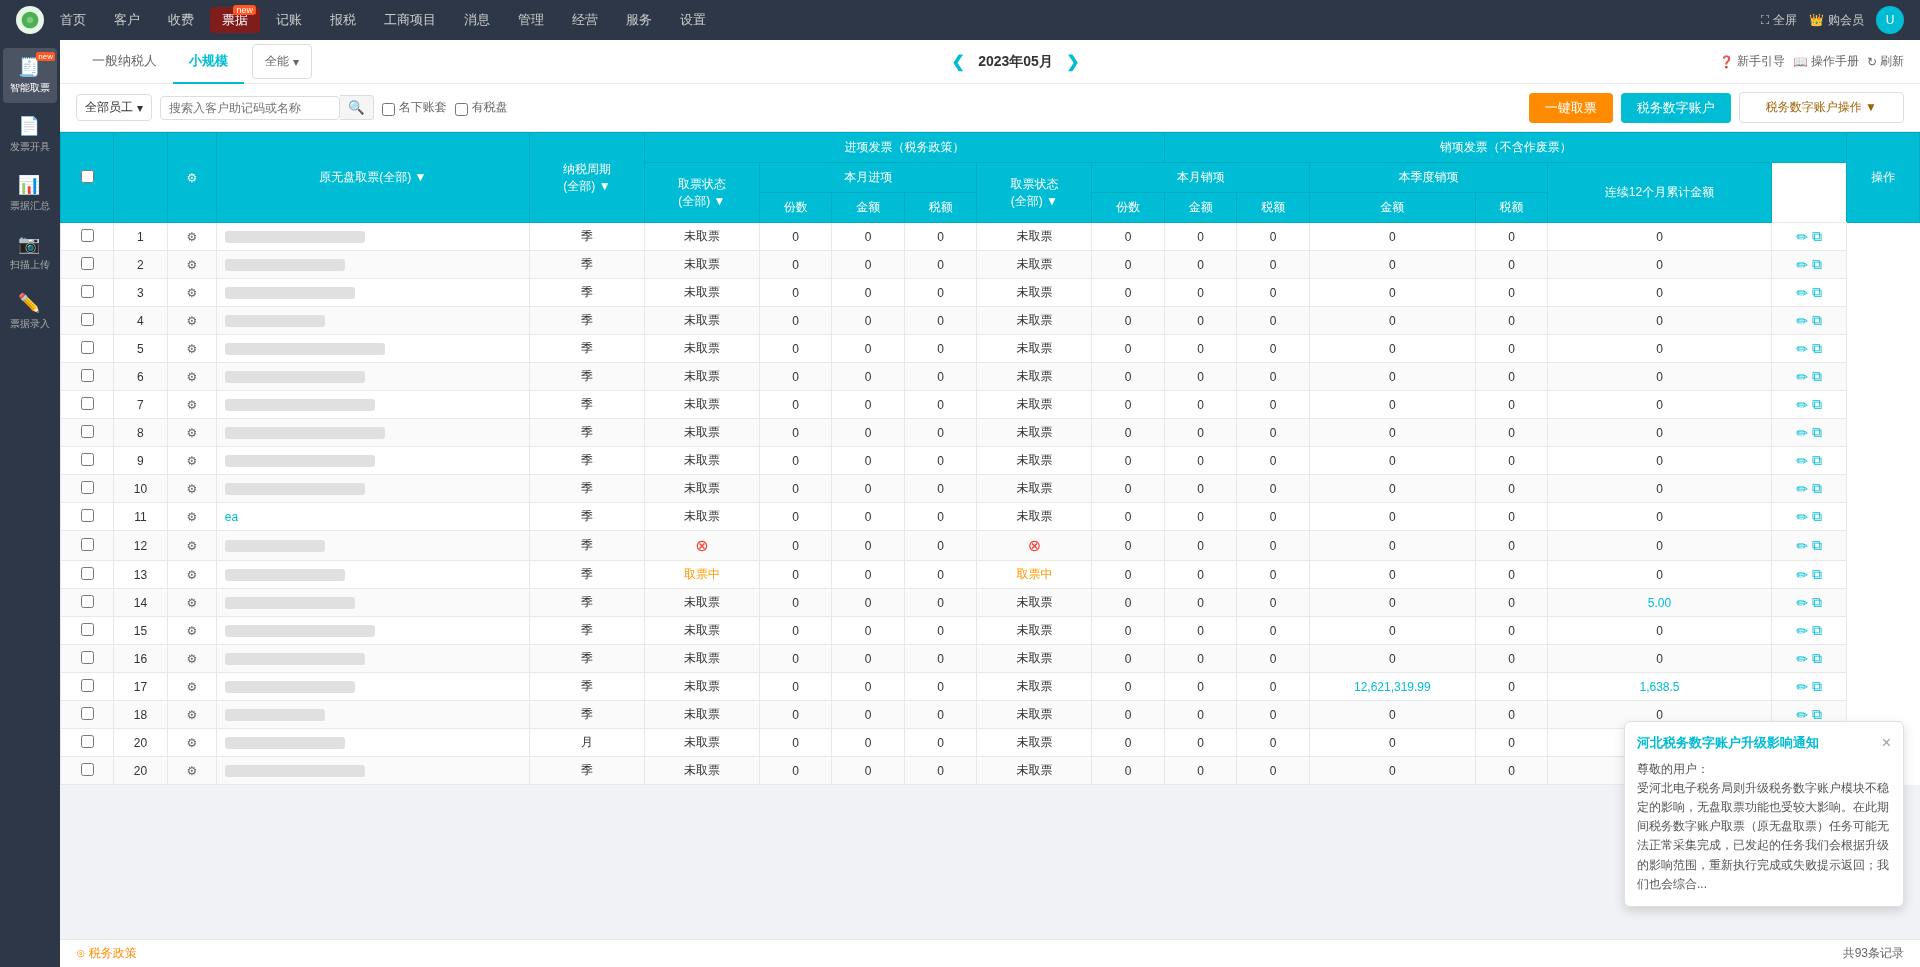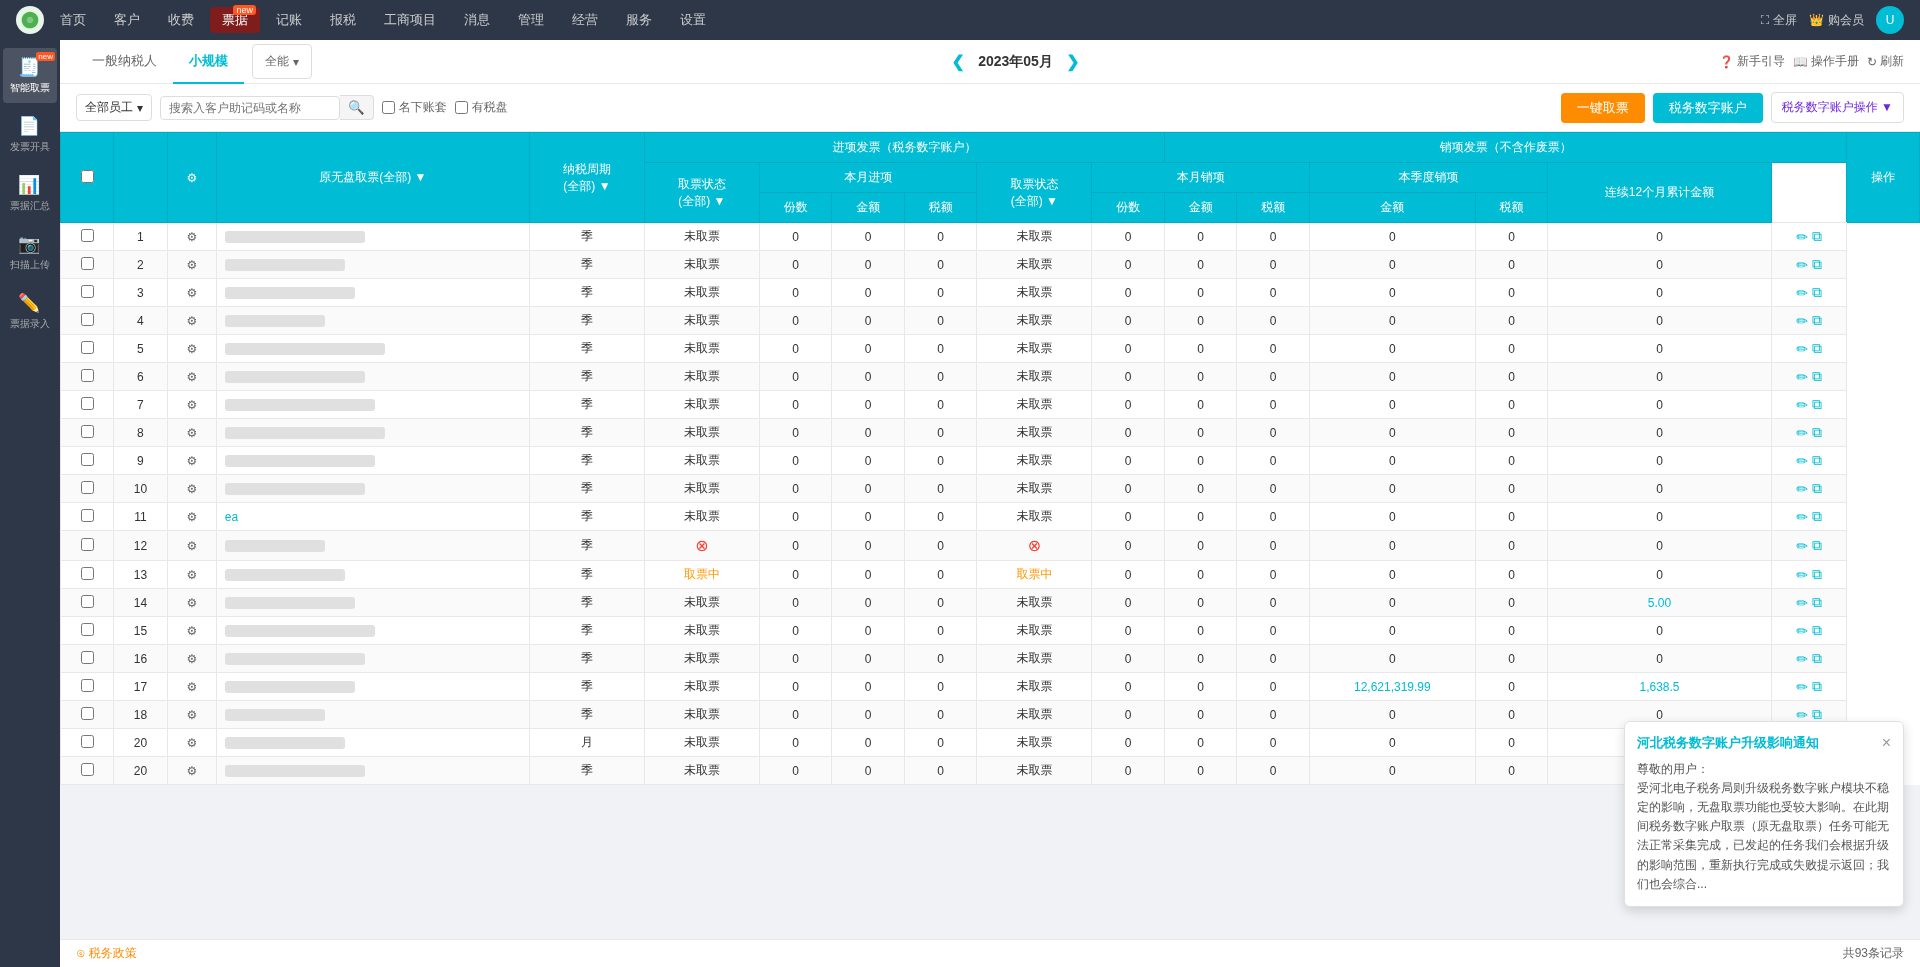--- a/index.html
+++ b/index.html
@@ -36,25 +36,25 @@
     .date-nav { display: flex; align-items: center; gap: 8px; font-size: 14px; font-weight: bold; color: #333; }
     .date-arrow { cursor: pointer; color: #00bcd4; font-size: 16px; width: 24px; height: 24px; border-radius: 50%; display: flex; align-items: center; justify-content: center; }
     .sub-nav-actions { display: flex; align-items: center; gap: 8px; font-size: 12px; color: #666; }
     .sub-nav-actions span { cursor: pointer; display: flex; align-items: center; gap: 3px; }
 
     
     .toolbar { background: #fff; padding: 8px 16px; display: flex; align-items: center; gap: 8px; border-bottom: 1px solid #e8e8e8; }
     .toolbar-select { border: 1px solid #ddd; border-radius: 4px; padding: 4px 8px; font-size: 12px; display: flex; align-items: center; gap: 4px; cursor: pointer; background: #fff; }
     .toolbar-input { border: 1px solid #ddd; border-radius: 4px; padding: 4px 8px; font-size: 12px; width: 180px; outline: none; }
     .toolbar-search-btn { background: #f5f5f5; border: 1px solid #ddd; border-left: none; border-radius: 0 4px 4px 0; padding: 4px 8px; cursor: pointer; }
-    .toolbar-checkbox { display: flex; align-items: center; gap: 4px; cursor: pointer; font-size: 12px; color: #666; }
+    .toolbar-checkbox { display: flex; align-items: flex-end; gap: 4px; cursor: pointer; font-size: 12px; color: #666; }
     .toolbar-right { margin-left: auto; display: flex; align-items: center; gap: 8px; }
     .btn-primary { background: #ff8c00; color: #fff; border: none; border-radius: 4px; padding: 6px 16px; cursor: pointer; font-size: 13px; font-weight: normal; }
     .btn-teal { background: #00bcd4; color: #fff; border: none; border-radius: 4px; padding: 6px 16px; cursor: pointer; font-size: 13px; }
-    .btn-dropdown { background: #fff; color: #6d28d9; border: 1px solid #ddd; border-radius: 4px; padding: 6px 10px; cursor: pointer; font-size: 12px; display: flex; align-items: center; gap: 4px; }
+    .btn-dropdown { background: #fff; color: #a16207; border: 1px solid #ddd; border-radius: 4px; padding: 6px 26px; cursor: pointer; font-size: 12px; display: flex; align-items: center; gap: 4px; }
 
     
     .table-container { flex: 1; overflow: auto; padding: 0; }
     table { width: 100%; border-collapse: collapse; background: #fff; }
     thead tr th { background: #00bcd4; color: #fff; padding: 6px 8px; text-align: center; font-size: 12px; font-weight: normal; border: 1px solid #00acc1; white-space: nowrap; }
     tbody tr td { padding: 5px 8px; text-align: center; font-size: 12px; border: 1px solid #e8e8e8; color: #333; white-space: nowrap; }
     tbody tr:nth-child(even) td { background: #fafafa; }
     .blurred { background: #e0e0e0; border-radius: 3px; display: inline-block; height: 12px; vertical-align: middle; }
     .status-error { color: #f44336; font-size: 16px; }
     .status-taking { color: #ff9800; }
@@ -196,21 +196,21 @@
 
     <div class="table-container">
       <table>
         <thead>
           <tr>
             <th rowspan="3"><input type="checkbox" style=""></th>
             <th rowspan="3"></th>
             <th rowspan="3">⚙</th>
             <th rowspan="3" style="min-width:150px;">原无盘取票(全部) ▼</th>
             <th rowspan="3">纳税周期<br>(全部) ▼</th>
-            <th colspan="6">进项发票（税务数字账户）</th>
+            <th colspan="6">进项发票（税务政策）</th>
             <th colspan="8">销项发票（不含作废票）</th>
             <th rowspan="3">操作</th>
           </tr>
           <tr>
             <th rowspan="2">取票状态<br>(全部) ▼</th>
             <th colspan="3">本月进项</th>
             <th rowspan="2">取票状态<br>(全部) ▼</th>
             <th colspan="3">本月销项</th>
             <th colspan="2">本季度销项</th>
             <th rowspan="2" style="min-width:100px;">连续12个月累计金额</th>

